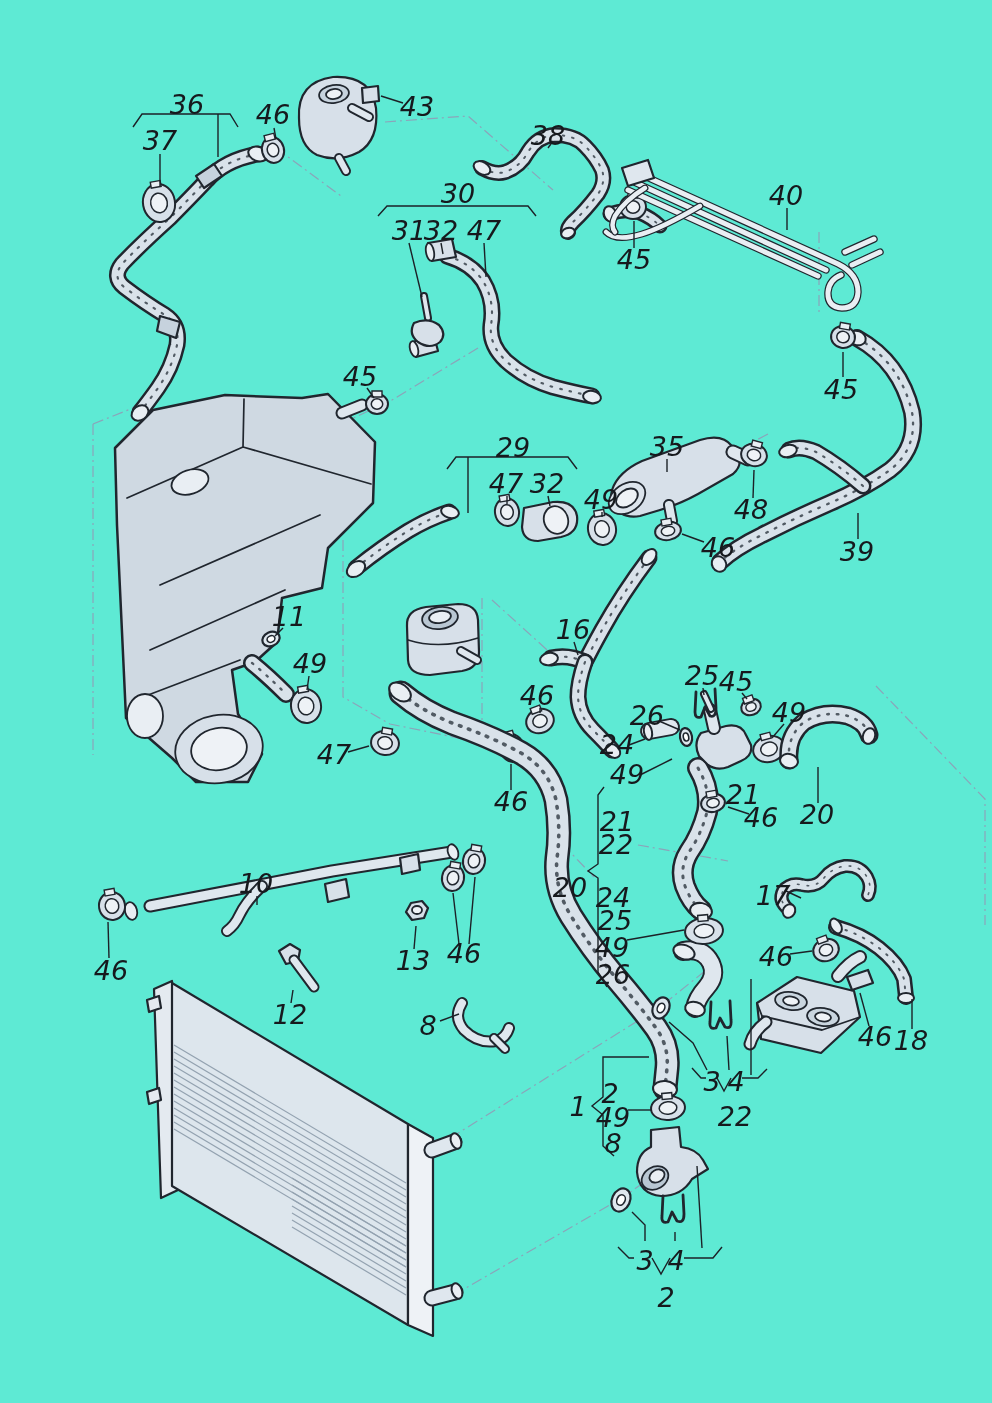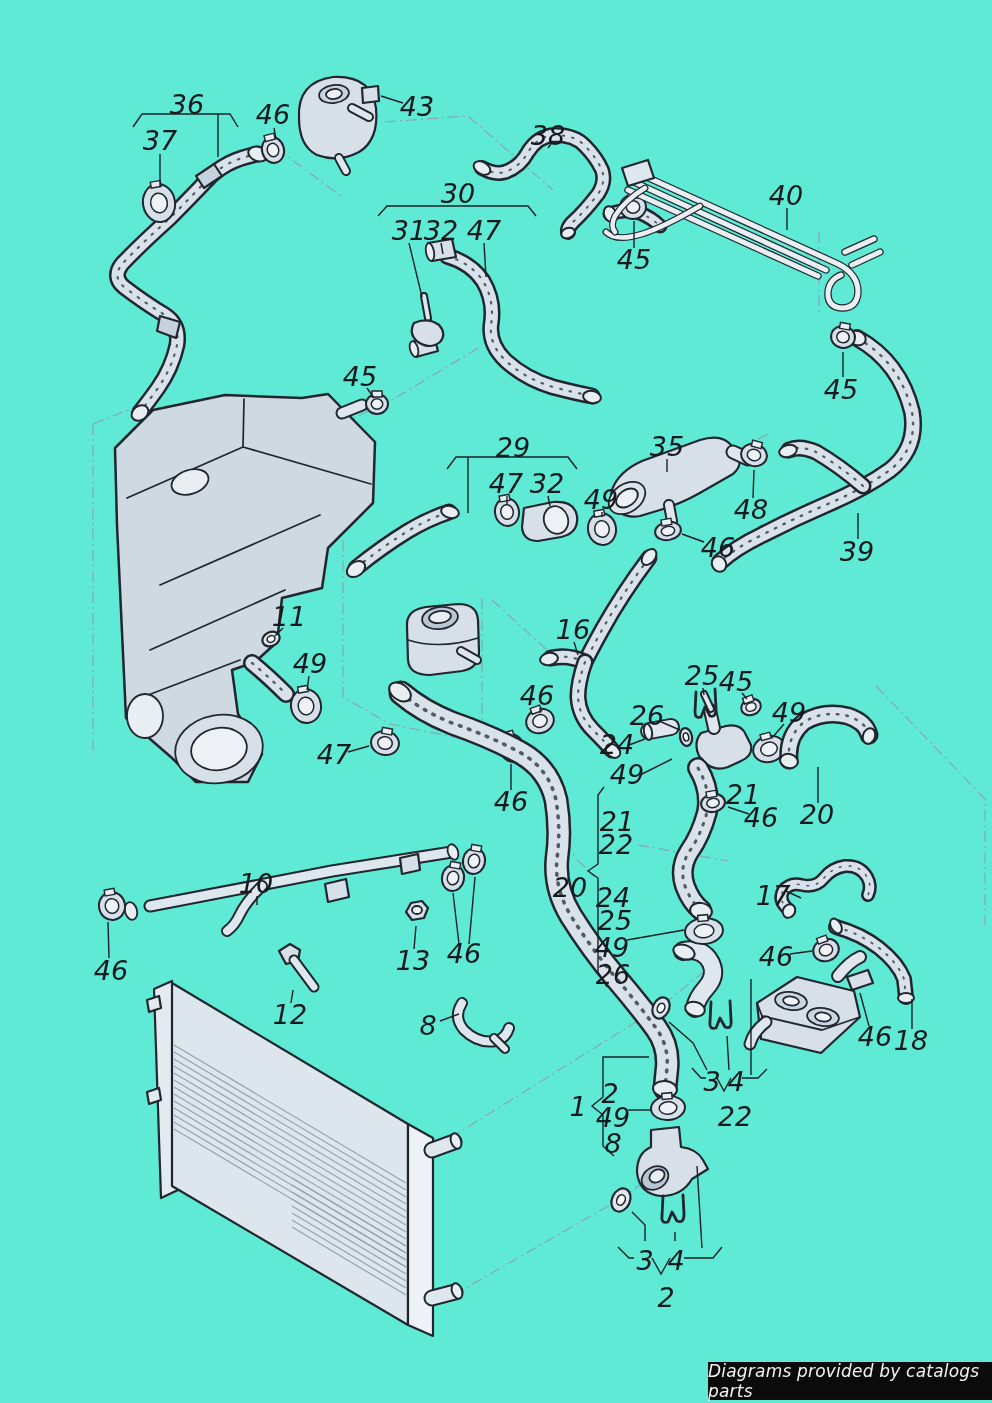--- a/index.html
+++ b/index.html
@@ -670,16 +670,13 @@
       <text x="578" y="1116" text-anchor="middle" font-size="27" fill="#16191d" font-family="&quot;DejaVu Sans&quot;,&quot;Liberation Sans&quot;,sans-serif">1</text>
       <text x="610" y="1103" text-anchor="middle" font-size="27" fill="#16191d" font-family="&quot;DejaVu Sans&quot;,&quot;Liberation Sans&quot;,sans-serif">2</text>
       <text x="613" y="1127" text-anchor="middle" font-size="27" fill="#16191d" font-family="&quot;DejaVu Sans&quot;,&quot;Liberation Sans&quot;,sans-serif">49</text>
       <text x="613" y="1153" text-anchor="middle" font-size="27" fill="#16191d" font-family="&quot;DejaVu Sans&quot;,&quot;Liberation Sans&quot;,sans-serif">8</text>
       <text x="712" y="1091" text-anchor="middle" font-size="27" fill="#16191d" font-family="&quot;DejaVu Sans&quot;,&quot;Liberation Sans&quot;,sans-serif">3</text>
       <text x="736" y="1091" text-anchor="middle" font-size="27" fill="#16191d" font-family="&quot;DejaVu Sans&quot;,&quot;Liberation Sans&quot;,sans-serif">4</text>
       <text x="645" y="1270" text-anchor="middle" font-size="27" fill="#16191d" font-family="&quot;DejaVu Sans&quot;,&quot;Liberation Sans&quot;,sans-serif">3</text>
       <text x="676" y="1270" text-anchor="middle" font-size="27" fill="#16191d" font-family="&quot;DejaVu Sans&quot;,&quot;Liberation Sans&quot;,sans-serif">4</text>
       <text x="666" y="1307" text-anchor="middle" font-size="27" fill="#16191d" font-family="&quot;DejaVu Sans&quot;,&quot;Liberation Sans&quot;,sans-serif">2</text>
     </svg>
-  <div class="badge" id="badge" style="left: 708px; top: 1362px; width: 284px; height: 38px; background: rgb(11, 11, 11); color: rgb(243, 243, 243);">
-    <span>Diagrams provided by catalogs parts</span>
-  </div>
 </div>
 
 </body></html>

